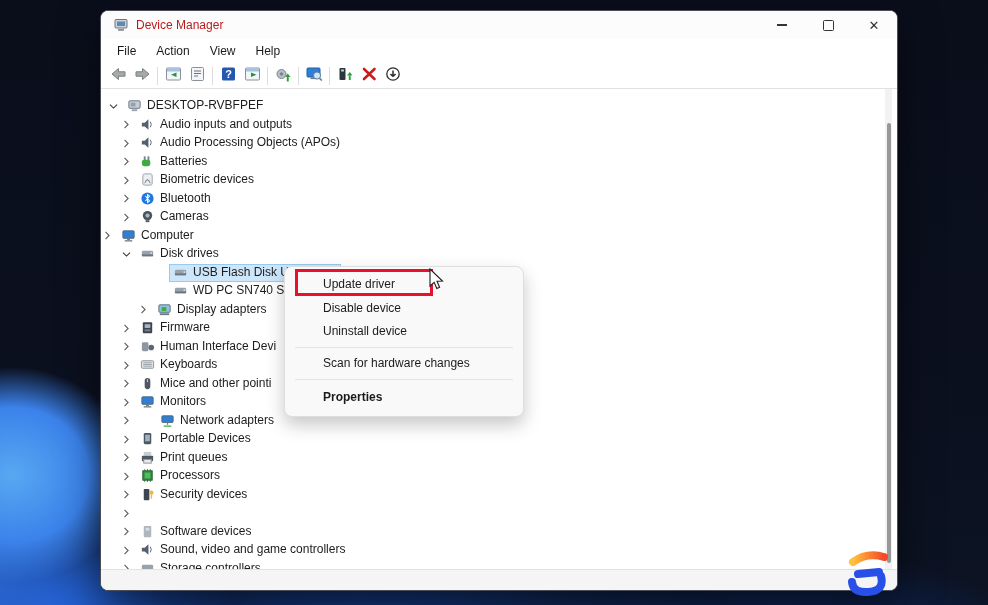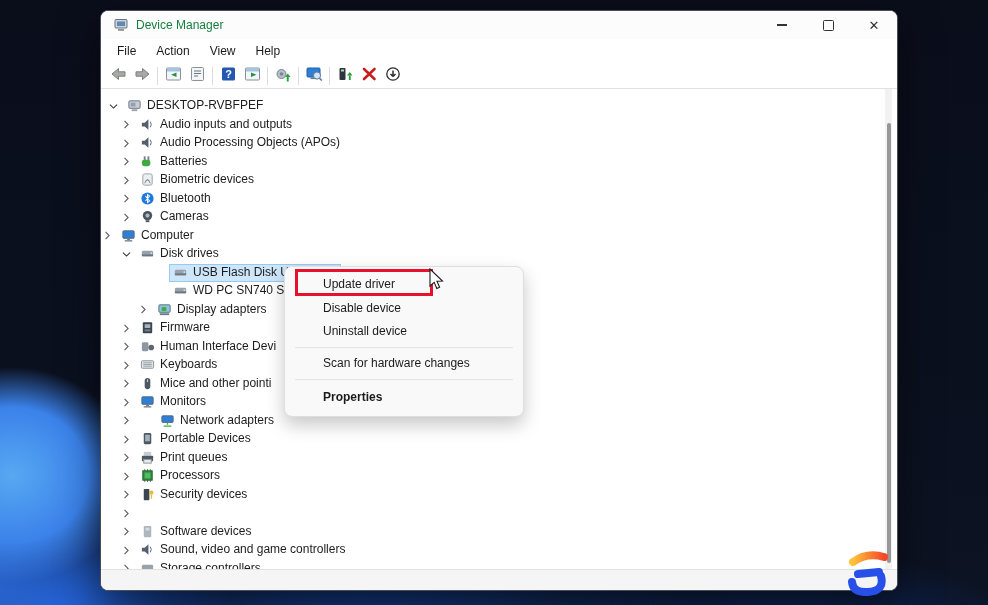--- a/index.html
+++ b/index.html
@@ -16,21 +16,21 @@
       linear-gradient(180deg, #0a0e1b 0%, #0b101f 60%, #0c1322 100%);
   }
 
   
   .win { position:absolute; left:100px; top:10px; width:798px; height:581px;
     background:#fff; border-radius:8px; border:1px solid #4a4f57;
     box-shadow:0 14px 40px rgba(0,0,0,.5); overflow:hidden; }
 
   .titlebar { position:relative; height:28px; background:#fcfcfd; display:flex; align-items:center; }
   .title-icon { margin-left:12px; width:16px; height:16px; display:flex; align-items:center; }
-  .title-text { margin-left:7px; font-size:12px; color:#15803d; }
+  .title-text { margin-left:7px; font-size:12px; color:#b91c1c; }
   .caption { position:absolute; right:0; top:0; height:28px; display:flex; }
   .cap-btn { width:46px; height:28px; display:flex; align-items:center; justify-content:center; color:#333; font-size:12px; }
   .cap-min::before { content:""; width:10px; height:1.2px; background:#333; display:block; }
   .cap-max::before { content:""; width:9px; height:9px; border:1.2px solid #333; border-radius:1.5px; display:block; }
   .cap-close { font-size:13px; }
 
   .menubar { height:24px; background:#fff; display:flex; align-items:center; padding-left:6px; }
   .menu-item { font-size:12px; color:#1b1b1b; padding:3px 10px; }
 
   .toolbar { height:26px; background:#fff; border-bottom:1px solid #e1e1e1; display:flex; align-items:center; padding-left:5px; }

